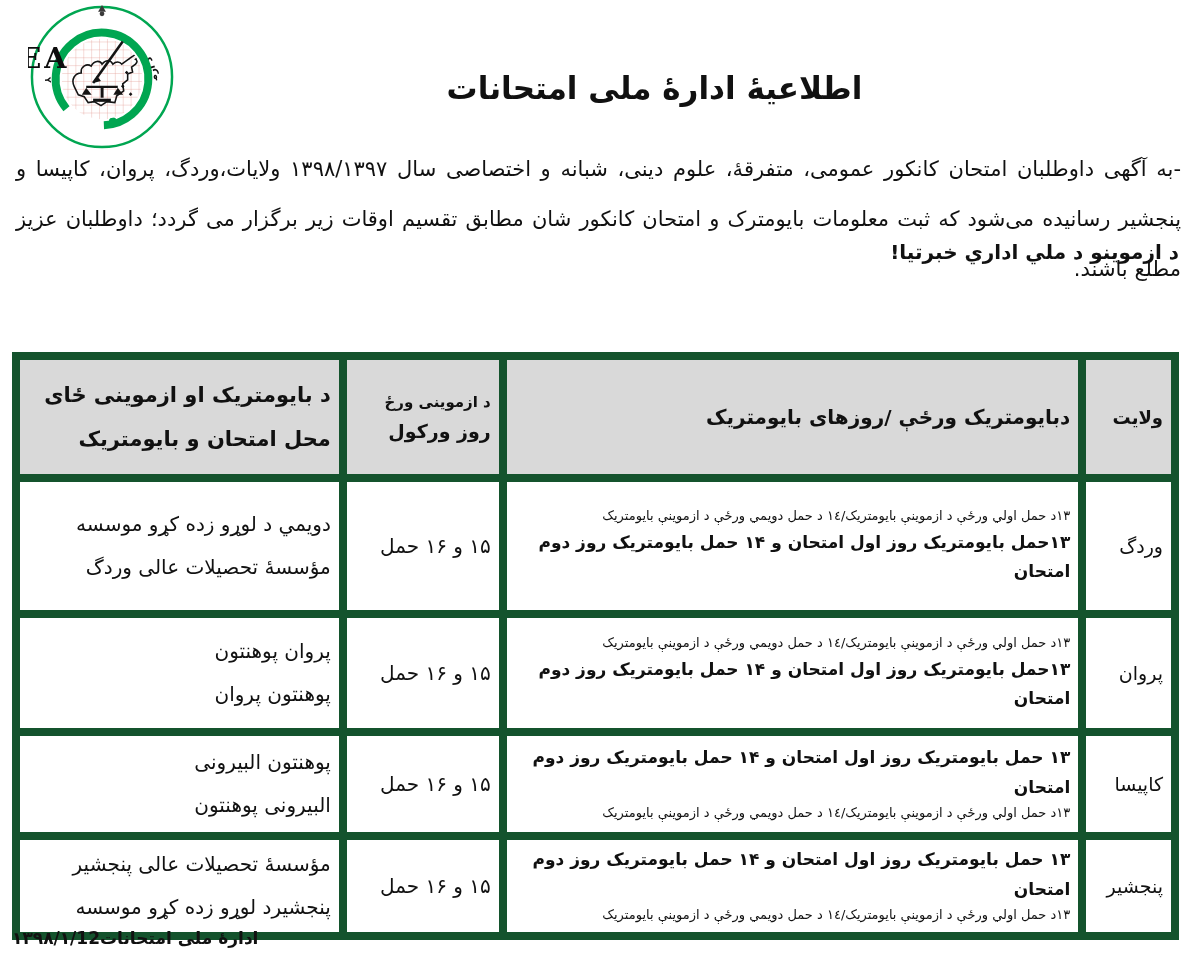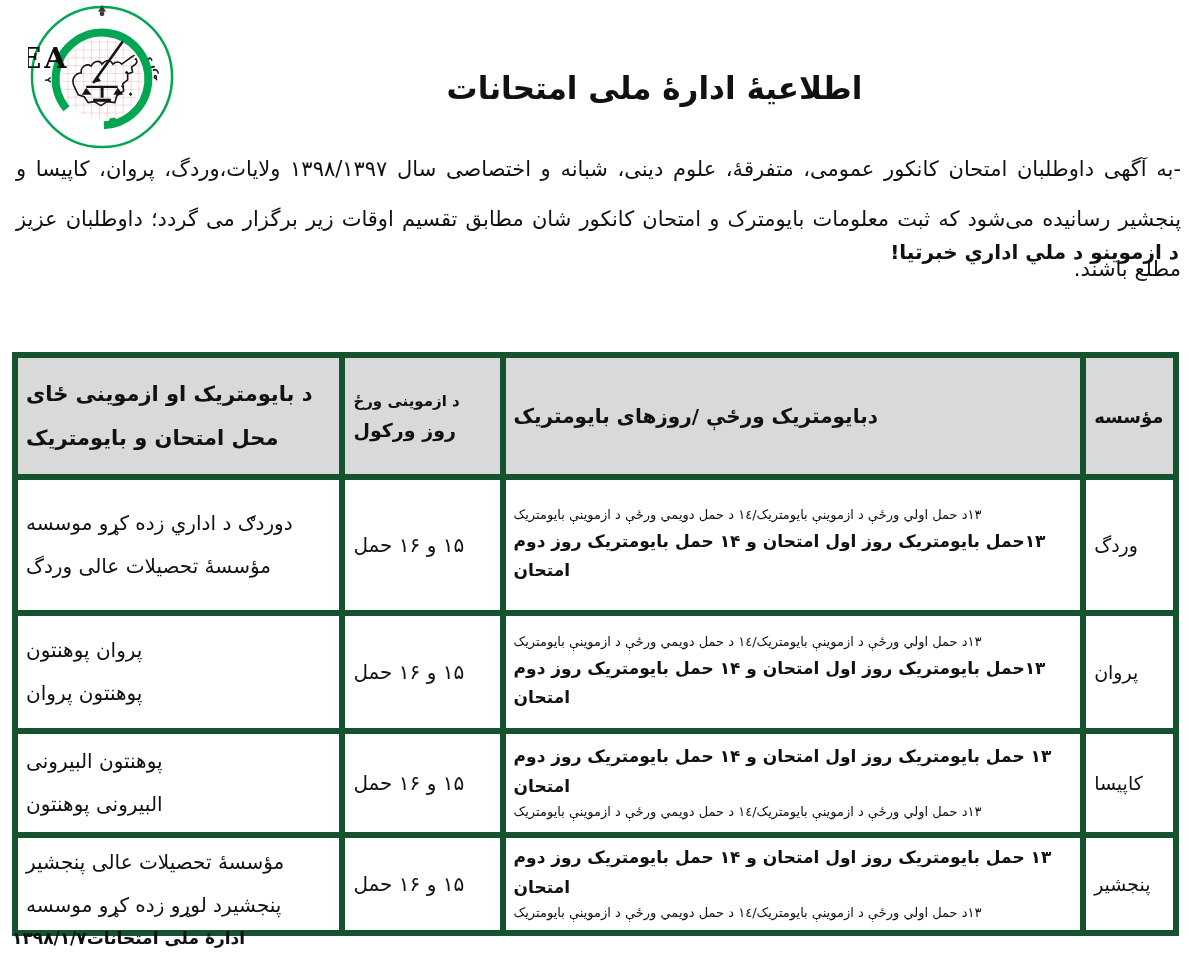--- a/index.html
+++ b/index.html
@@ -36,22 +36,22 @@
     font-size:19px;line-height:39px;text-align:justify;
   }
 
   table.notice-table{
     position:absolute;top:352px;right:10px;left:12px;
     width:calc(100% - 22px);
     border-collapse:collapse;table-layout:fixed;
     border:3px solid #151515;
   }
   .notice-table td{
-    border:6px solid #14532d;
-    text-align:left;vertical-align:middle;padding:3px 8px;
+    border:8px solid #14532d;
+    text-align:right;vertical-align:middle;padding:3px 8px;
   }
   .notice-table thead td{
     background:var(--header-bg);font-weight:bold;
     border-bottom:3px solid #151515;
   }
   thead tr{height:122px;}
   tbody tr:nth-child(1){height:136px;}
   tbody tr:nth-child(2){height:118px;}
   tbody tr:nth-child(3){height:104px;}
   tbody tr:nth-child(4){height:94px;}
@@ -138,42 +138,42 @@
 
   <table class="notice-table">
     <colgroup>
       <col style="width:8%">
       <col style="width:50%">
       <col style="width:13.8%">
       <col style="width:28.2%">
     </colgroup>
     <thead>
       <tr>
-        <td class="hd-province">مؤسسه</td>
+        <td class="hd-province">ولایت</td>
         <td class="hd-bio">دبایومتریک ورځې /روزهای بایومتریک</td>
         <td>
           <div class="hd-day-small">د ازموینی ورځ</div>
           <div class="hd-day-big">روز ورکول</div>
         </td>
         <td>
           <div class="hd-place">د بایومتریک او ازموینی ځای</div>
           <div class="hd-place">محل امتحان و بایومتریک</div>
         </td>
       </tr>
     </thead>
     <tbody>
         <tr>
           <td class="col-province">وردگ</td>
           <td class="col-bio">
             <div class="bio-line">۱۳د حمل اولي ورځې د ازموینې بایومتریک/۱٤ د حمل دویمي ورځې د ازموینې بایومتریک</div>
             <div class="bio-line bold">۱۳حمل بایومتریک روز اول امتحان و ۱۴ حمل بایومتریک روز دوم امتحان</div>
           </td>
           <td class="col-day">۱۵ و ۱۶ حمل</td>
           <td class="col-place">
-            <div class="place-line">دوردګ د اداري زده کړو موسسه</div>
+            <div class="place-line">دویمي د لوړو زده کړو موسسه</div>
             <div class="place-line">مؤسسهٔ تحصیلات عالی وردگ</div>
           </td>
         </tr>
         <tr>
           <td class="col-province">پروان</td>
           <td class="col-bio">
             <div class="bio-line">۱۳د حمل اولي ورځې د ازموینې بایومتریک/۱٤ د حمل دویمي ورځې د ازموینې بایومتریک</div>
             <div class="bio-line bold">۱۳حمل بایومتریک روز اول امتحان و ۱۴ حمل بایومتریک روز دوم امتحان</div>
           </td>
           <td class="col-day">۱۵ و ۱۶ حمل</td>
@@ -203,16 +203,16 @@
           <td class="col-day">۱۵ و ۱۶ حمل</td>
           <td class="col-place">
             <div class="place-line">مؤسسهٔ تحصیلات عالی پنجشیر</div>
             <div class="place-line">پنجشیرد لوړو زده کړو موسسه</div>
           </td>
         </tr>
       </tbody>
   </table>
 
   <div class="footer">
-    <span>ادارهٔ ملی امتحانات۱۳۹۸/۱/۷</span>
+    <span>ادارهٔ ملی امتحانات۱۳۹۸/۱/12</span>
   </div>
 
 </div>
 
 </body></html>

